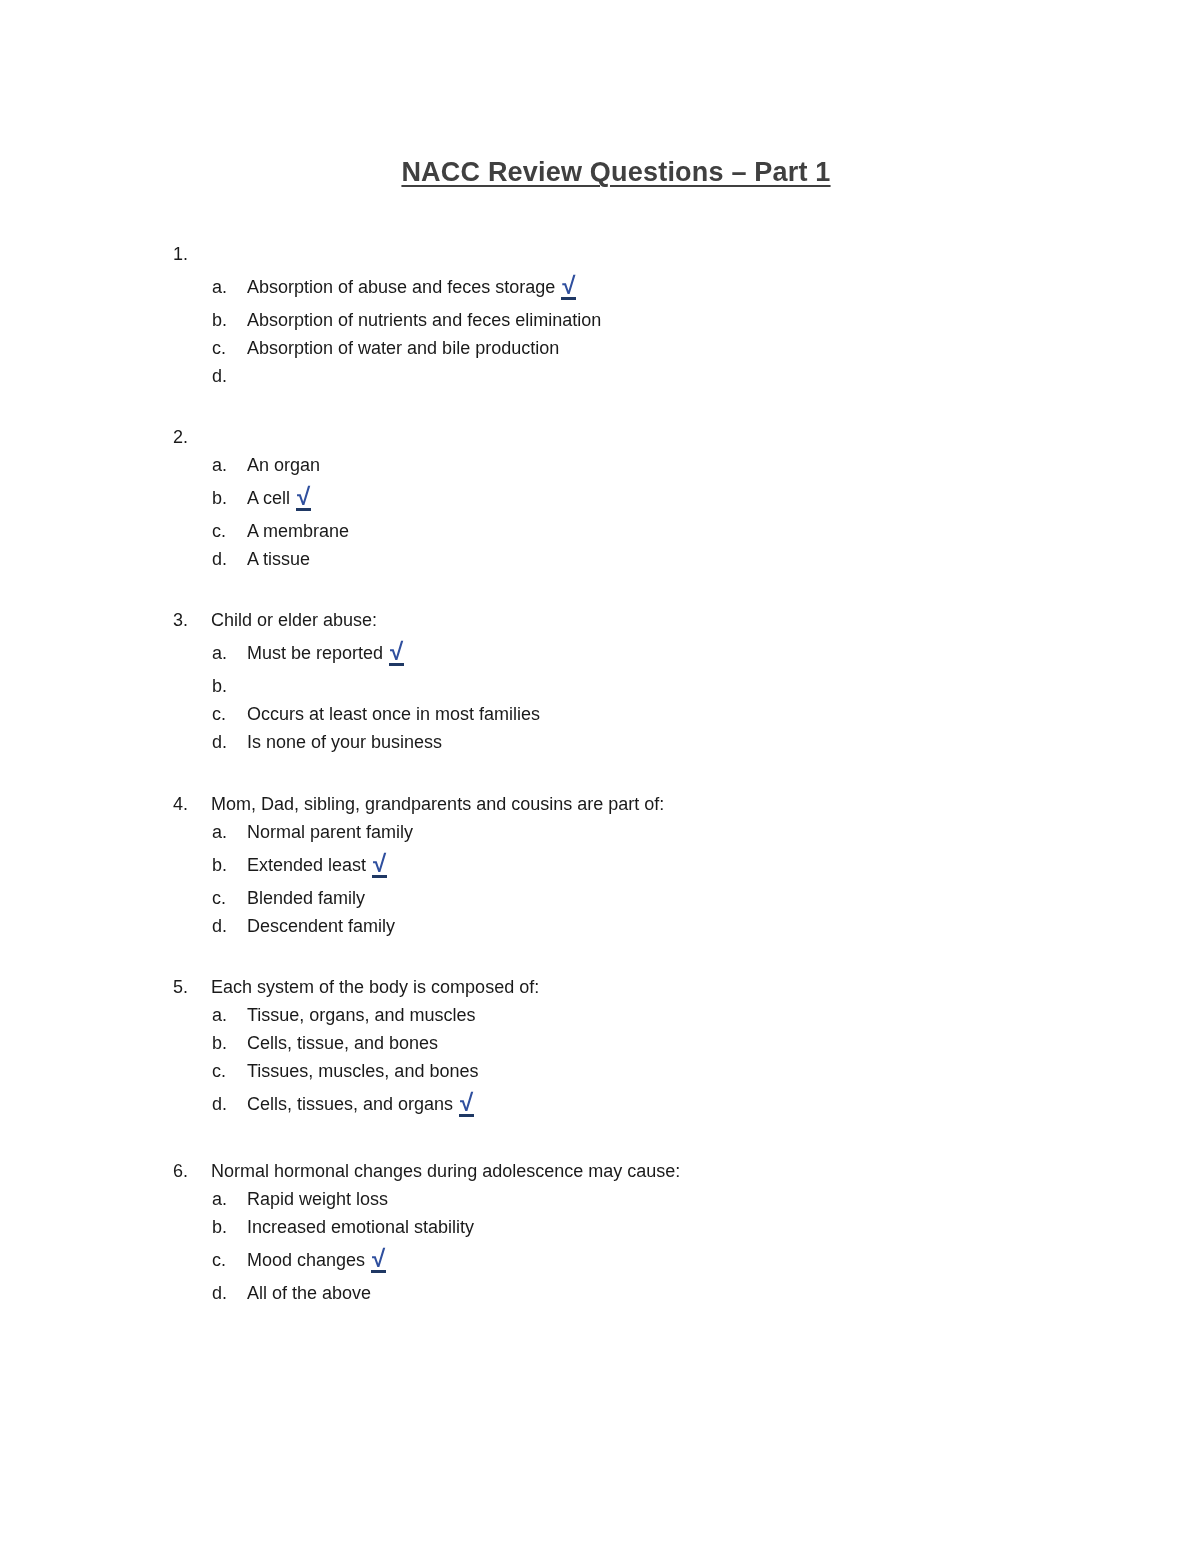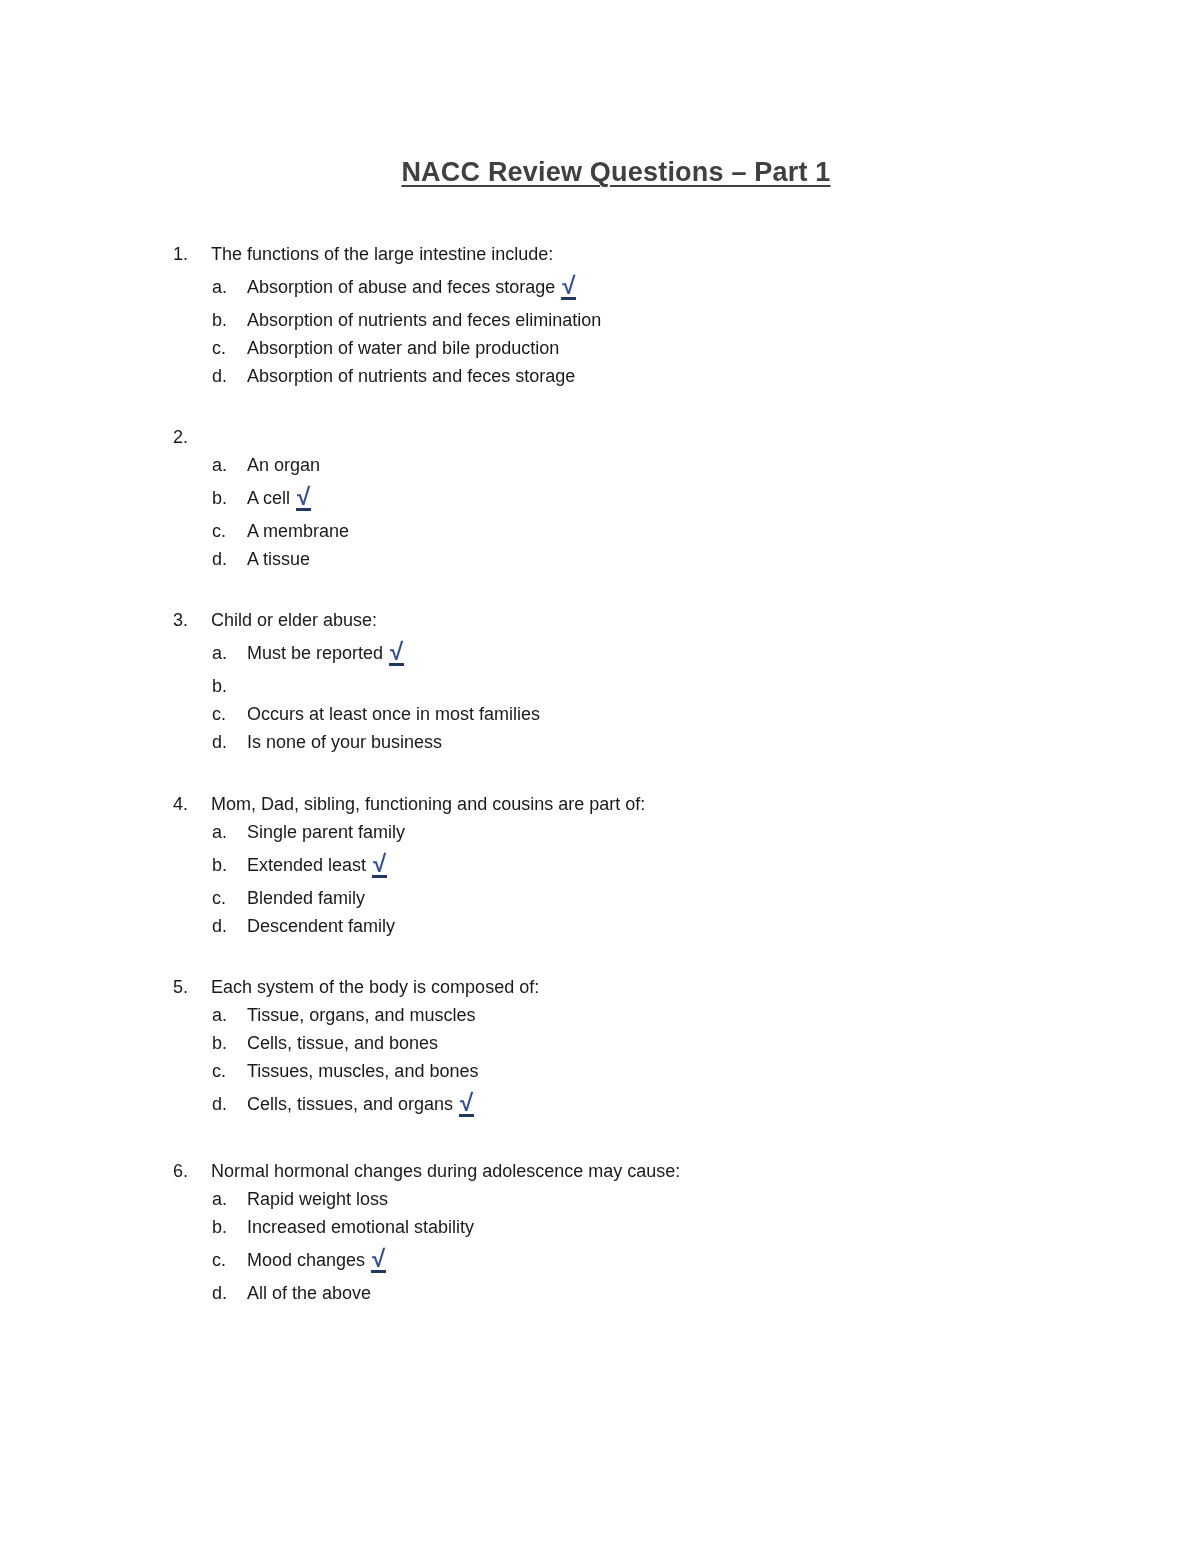--- a/index.html
+++ b/index.html
@@ -81,38 +81,36 @@
     }
   </style>
 </head>
 <body>
 
 <h1 class="page-title"><span>NACC Review Questions – Part 1</span></h1>
 
 <div class="question" style="top:240px;">
   <div class="q-stem">
     <span class="q-num">1.</span>
-    <span>The functions of the large intestine include:</span>
   </div>
   <div class="opt has-check">
     <span class="opt-letter">a.</span>
     <span class="opt-text">Absorption of abuse and feces storage</span>
     <span class="check">√</span>
   </div>
   <div class="opt">
     <span class="opt-letter">b.</span>
     <span class="opt-text">Absorption of nutrients and feces elimination</span>
   </div>
   <div class="opt">
     <span class="opt-letter">c.</span>
     <span class="opt-text">Absorption of water and bile production</span>
   </div>
   <div class="opt">
     <span class="opt-letter">d.</span>
-    <span class="opt-text">Absorption of nutrients and feces storage</span>
   </div>
 </div>
 
 <div class="question" style="top:423px;">
   <div class="q-stem">
     <span class="q-num">2.</span>
   </div>
   <div class="opt">
     <span class="opt-letter">a.</span>
     <span class="opt-text">An organ</span>
@@ -151,25 +149,25 @@
   </div>
   <div class="opt">
     <span class="opt-letter">d.</span>
     <span class="opt-text">Is none of your business</span>
   </div>
 </div>
 
 <div class="question" style="top:790px;">
   <div class="q-stem">
     <span class="q-num">4.</span>
-    <span>Mom, Dad, sibling, functioning and cousins are part of:</span>
-  </div>
-  <div class="opt">
-    <span class="opt-letter">a.</span>
-    <span class="opt-text">Single parent family</span>
+    <span>Mom, Dad, sibling, grandparents and cousins are part of:</span>
+  </div>
+  <div class="opt">
+    <span class="opt-letter">a.</span>
+    <span class="opt-text">Normal parent family</span>
   </div>
   <div class="opt has-check">
     <span class="opt-letter">b.</span>
     <span class="opt-text">Extended least</span>
     <span class="check">√</span>
   </div>
   <div class="opt">
     <span class="opt-letter">c.</span>
     <span class="opt-text">Blended family</span>
   </div>

